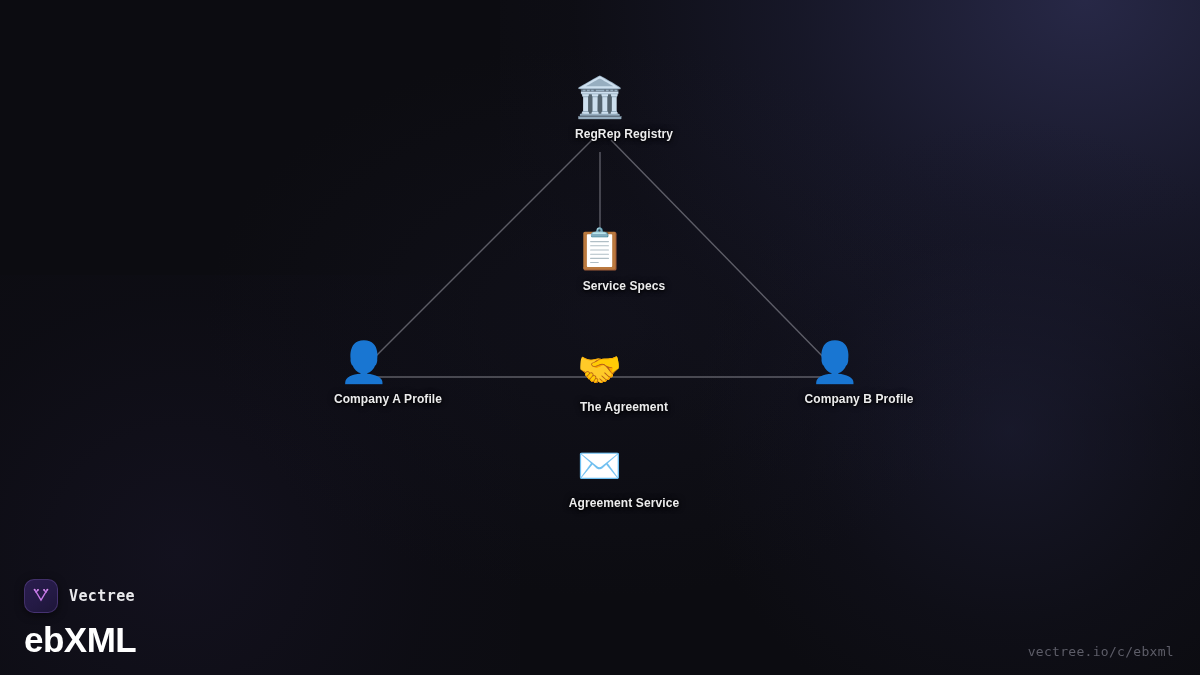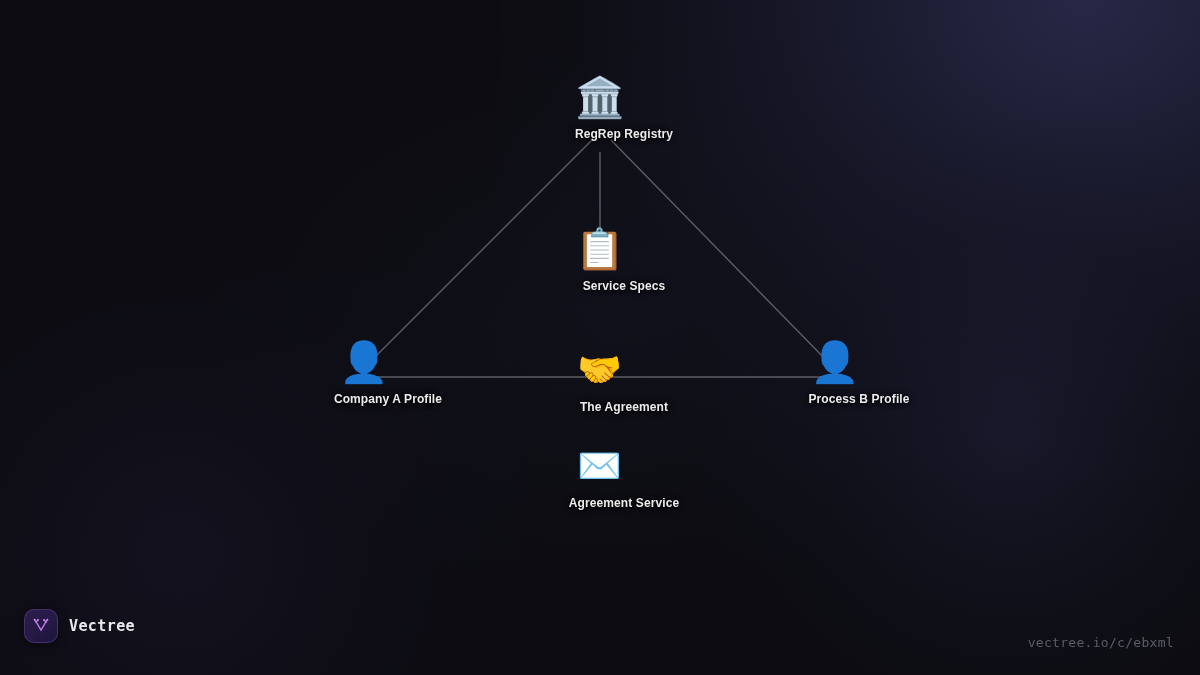--- a/index.html
+++ b/index.html
@@ -69,21 +69,21 @@
     color:#ececed;
     letter-spacing:0.1px;
     white-space:nowrap;
     text-shadow:0 1px 3px rgba(0,0,0,0.95), 0 0 6px rgba(0,0,0,0.8);
     padding-left:48px;
   }
 
   
   #brand {
     position:absolute;
-    left:24px; bottom:32px;
+    left:24px; bottom:16px;
     display:flex; flex-direction:column;
     align-items:flex-start;
   }
   .brand-row { display:flex; align-items:center; gap:11px; }
   .brand-logo {
     width:34px; height:34px;
     border-radius:10px;
     background:linear-gradient(145deg,#2a1d4e 0%, #241a45 55%, #1d1538 100%);
     border:1px solid rgba(150,110,215,0.28);
     display:flex; align-items:center; justify-content:center;
@@ -100,21 +100,21 @@
     margin-top:9px;
     font-size:35px;
     font-weight:bold;
     color:#ffffff;
     letter-spacing:-0.5px;
     line-height:1.05;
   }
 
   #siteurl {
     position:absolute;
-    right:26px; bottom:25px;
+    right:26px; bottom:16px;
     font-family:"DejaVu Sans Mono", monospace;
     font-size:13px;
     color:#5d5d68;
     letter-spacing:0.3px;
   }
 </style>
 </head>
 <body>
 
 <div id="stage">
@@ -143,21 +143,21 @@
       <div class="node" style="left: 364px; top: 372px;">
         <div class="node-icon">👤</div>
         <div class="node-label">Company A Profile</div>
       </div>
       <div class="node" style="left: 600px; top: 380px;">
         <div class="node-icon sm">🤝</div>
         <div class="node-label">The Agreement</div>
       </div>
       <div class="node" style="left: 835px; top: 372px;">
         <div class="node-icon">👤</div>
-        <div class="node-label">Process B Profile</div>
+        <div class="node-label">Company B Profile</div>
       </div>
       <div class="node" style="left: 600px; top: 476px;">
         <div class="node-icon sm">✉️</div>
         <div class="node-label">Agreement Service</div>
       </div>
     </div>
 
   <div id="brand">
     <div class="brand-row">
       <div class="brand-logo">
@@ -172,17 +172,18 @@
           <g fill="#d98ef0">
             <circle cx="4.3" cy="4.3" r="1.15"></circle>
             <circle cx="8.4" cy="4.6" r="1.05"></circle>
             <circle cx="19.7" cy="4.3" r="1.15"></circle>
             <circle cx="15.6" cy="4.6" r="1.05"></circle>
           </g>
         </svg>
       </div>
       <div class="brand-name">Vectree</div>
     </div>
+    <div class="brand-title">ebXML</div>
   </div>
 
   <div id="siteurl">vectree.io/c/ebxml</div>
 
 </div>
 
 </body></html>

